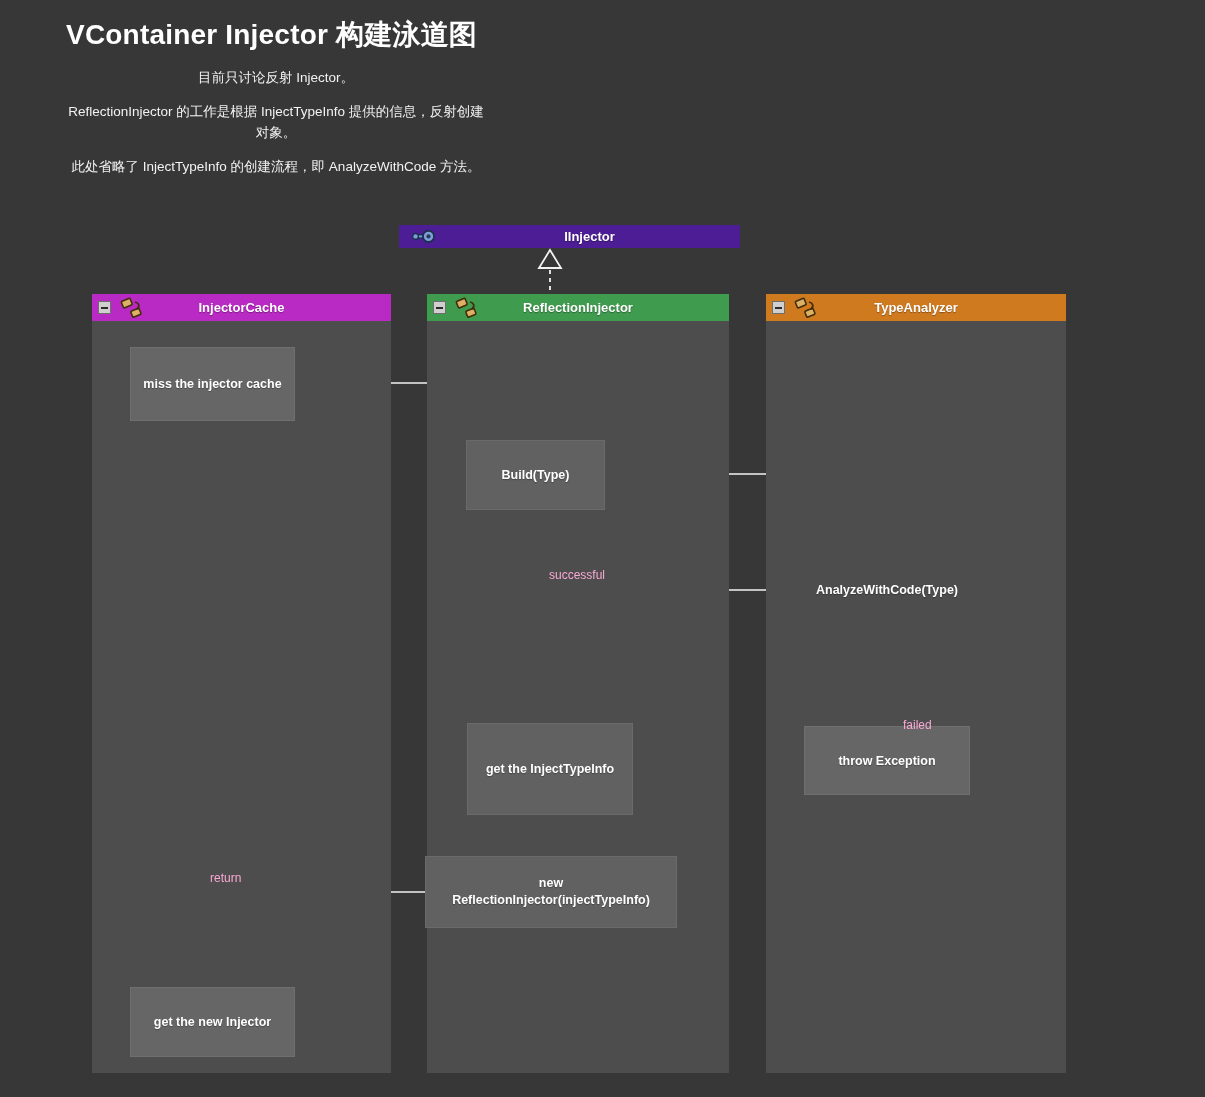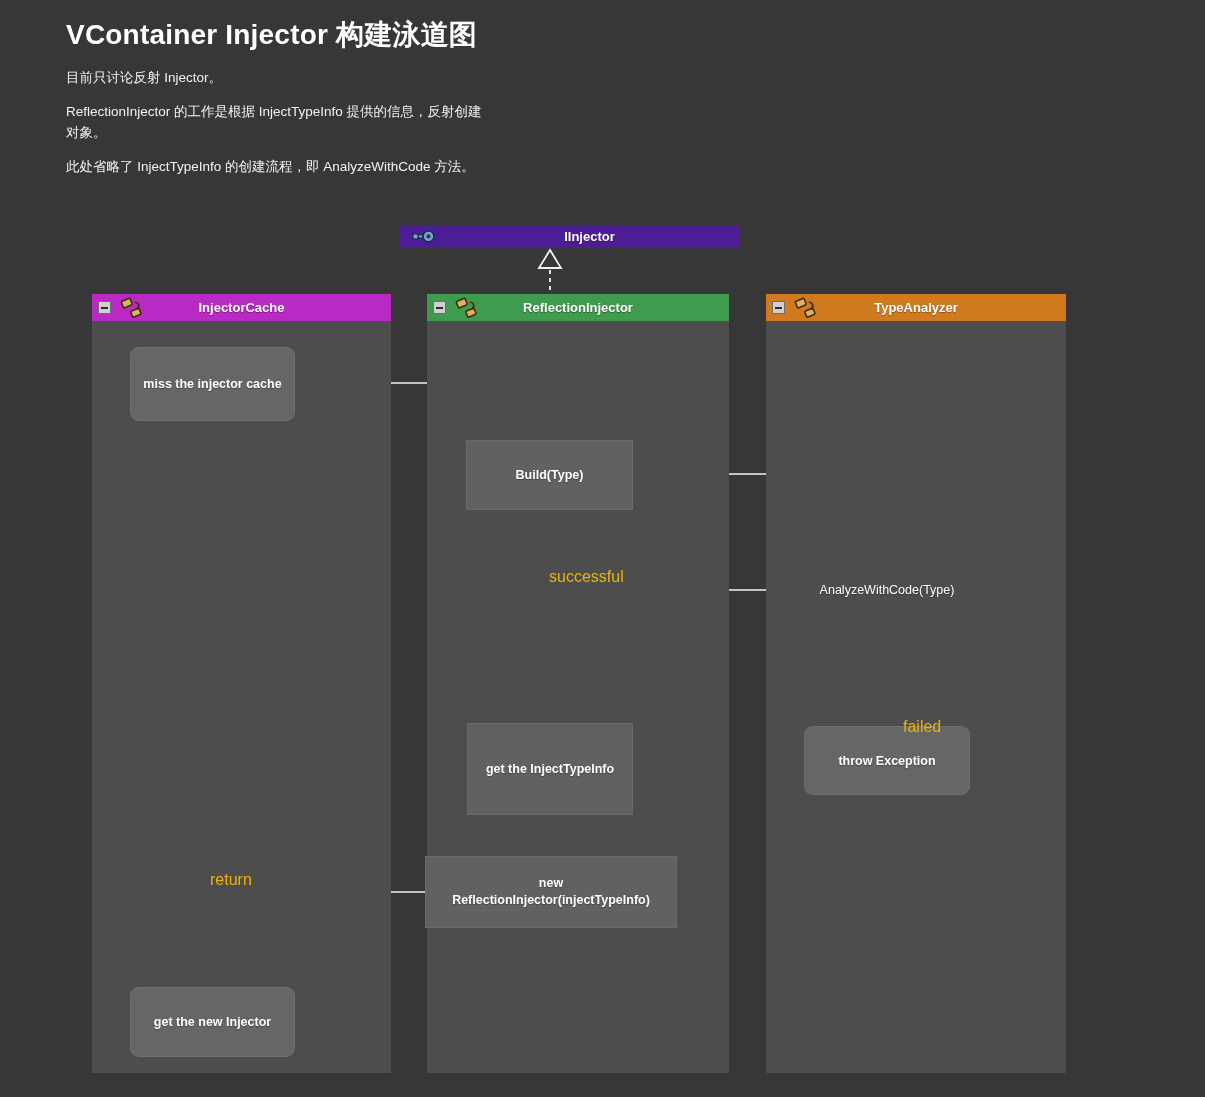--- a/index.html
+++ b/index.html
@@ -9,21 +9,21 @@
     font-family:"Liberation Sans","DejaVu Sans",sans-serif;
   }
   .title{
     position:absolute;left:66px;top:16px;
     font-size:28px;font-weight:bold;letter-spacing:.2px;color:#fff;
   }
   .desc{
     position:absolute;left:66px;top:68px;width:432px;
     font-size:13.5px;line-height:1.55;color:#f2f2f2;
   }
-  .desc p{margin:0 12px 13px 0;}
+  .desc p{margin:0 12px 13px 0;text-align:center;}
   
   .iface{
     position:absolute;left:399px;top:225px;width:301px;height:23px;
     background:#3F9B4E;display:flex;align-items:center;justify-content:center;
     font-weight:bold;font-size:13px;text-shadow:0 1px 1px rgba(0,0,0,.35);
   }
   .iface .key-wrap{position:absolute;left:12px;top:4px;width:26px;height:15px;}
   
   .lane{position:absolute;top:294px;height:779px;background:#4d4d4d;margin-left:29px;}
   .lane-1{left:63px;width:299px;}
@@ -40,33 +40,33 @@
   }
   .collapse .bar{width:7px;height:2px;background:#2b2b2b;}
   .class-wrap{position:absolute;left:28px;top:2px;width:24px;height:23px;}
   
   .node{
     position:absolute;display:flex;flex-direction:column;align-items:center;justify-content:center;
     text-align:center;font-weight:bold;font-size:12.5px;color:#fff;
     background:#616161;box-sizing:border-box;border:1px solid rgba(255,255,255,.06);
     text-shadow:0 1px 1px rgba(0,0,0,.3);
   }
-  .node.rounded{border-radius:9px;background:#666666;}
+  .node.rounded{border-radius:0;background:#666666;}
   .n-miss{left:130px;top:347px;width:165px;height:74px;}
-  .n-build{left:466px;top:440px;width:167px;height:70px;}
+  .n-build{left:466px;top:440px;width:139px;height:70px;}
   .n-getinfo{left:467px;top:723px;width:166px;height:92px;}
   .n-newref{left:425px;top:856px;width:252px;height:72px;line-height:1.35;}
   .n-getnew{left:130px;top:987px;width:165px;height:70px;}
   .n-throw{left:804px;top:726px;width:166px;height:69px;}
   .diamond-label{
     position:absolute;left:776px;top:533px;width:222px;height:114px;
     display:flex;align-items:center;justify-content:center;
-    font-weight:normal;font-size:12.5px;color:#fff;text-shadow:0 1px 1px rgba(0,0,0,.3);
+    font-weight:bold;font-size:12.5px;color:#fff;text-shadow:0 1px 1px rgba(0,0,0,.3);
   }
-  .edge-label{position:absolute;font-size:16px;color:#eab308;}
+  .edge-label{position:absolute;font-size:12px;color:#f9a8d4;}
   .el-successful{left:549px;top:568px;}
   .el-failed{left:903px;top:670px;margin-top:48px;}
   .el-return{left:210px;top:871px;}
   svg.overlay{position:absolute;left:0;top:0;pointer-events:none;}
 </style>
 </head>
 <body>
 
 <div class="page">
 

